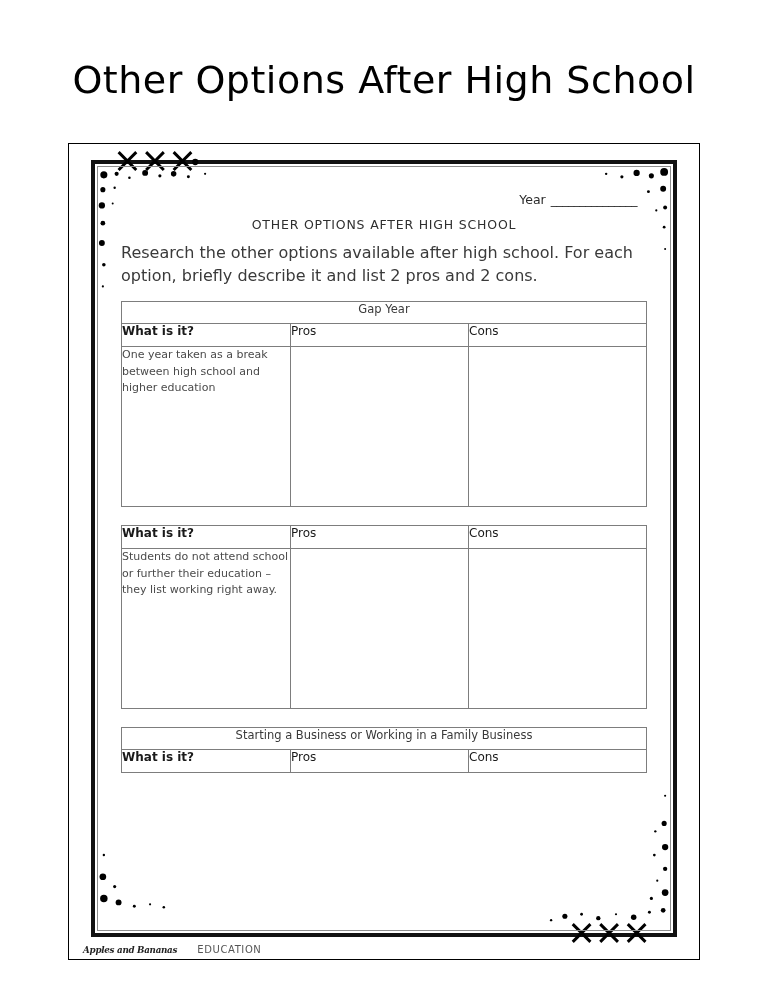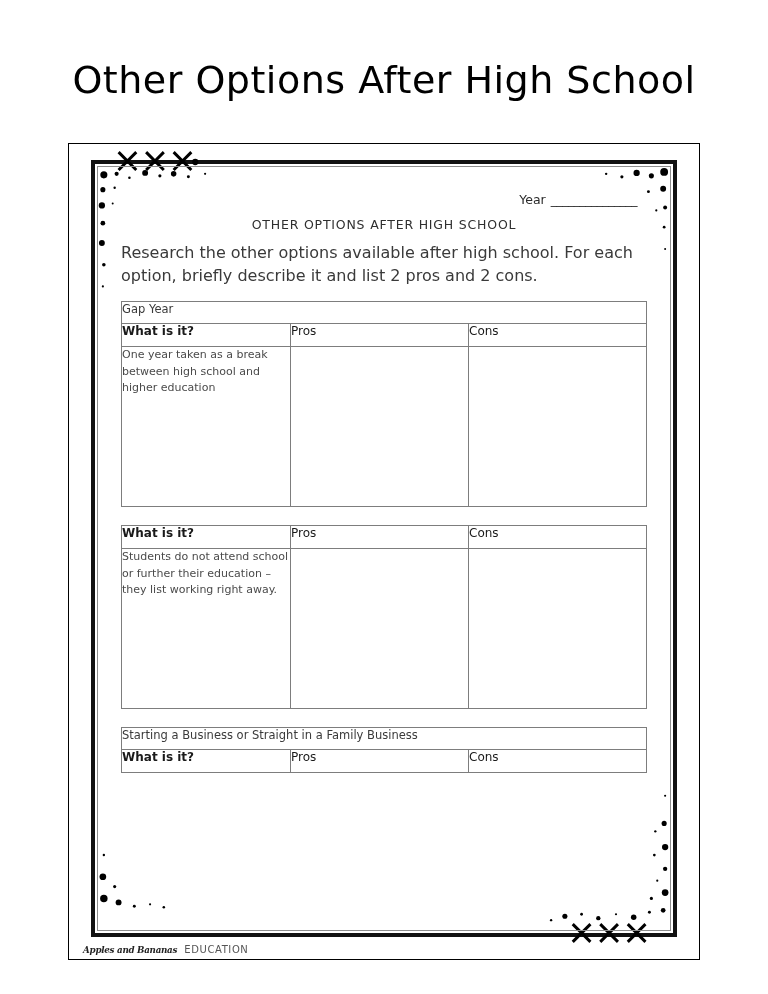--- a/index.html
+++ b/index.html
@@ -132,21 +132,21 @@
     table-layout: fixed;
     margin-bottom: 18px;
     background: #ffffff;
   }
   .opt-table td, .opt-table th {
     border: 1px solid #7d7d7d;
     padding: 0;
     vertical-align: top;
   }
   .cat-cell {
-    text-align: left;
+    text-align: center;
     font-family: "DejaVu Sans", sans-serif;
     font-size: 11.5px;
     color: #3a3a3a;
     height: 22px;
     vertical-align: middle;
     padding: 2px 4px;
   }
   .col-head {
     text-align: left;
     font-family: "DejaVu Sans", sans-serif;
@@ -186,21 +186,21 @@
     font-size: 9.5px;
     color: #222222;
     letter-spacing: -0.3px;
     transform: scaleX(0.92);
   }
   .logo-caps {
     font-family: "DejaVu Sans", sans-serif;
     font-size: 10px;
     letter-spacing: 0.6px;
     color: #555555;
-    margin-left: 3px;
+    margin-left: 16px;
   }
 </style>
 </head>
 <body>
 
 <div class="page">
 
   <div class="doc-title">Other Options After High School</div>
 
   <div class="sheet">
@@ -351,21 +351,21 @@
           </table>
 
           <table class="opt-table">
             <colgroup>
                 <col style="width:32.2%">
                 <col style="width:33.9%">
                 <col style="width:33.9%">
               </colgroup>
             <tbody>
               <tr>
-                <td class="cat-cell" colspan="3">Starting a Business or Straight in a Family Business</td>
+                <td class="cat-cell" colspan="3">Starting a Business or Working in a Family Business</td>
               </tr>
               <tr>
                 <td class="col-head bold">What is it?</td>
                 <td class="col-head">Pros</td>
                 <td class="col-head">Cons</td>
               </tr>
             </tbody>
           </table>
 
         </div>

